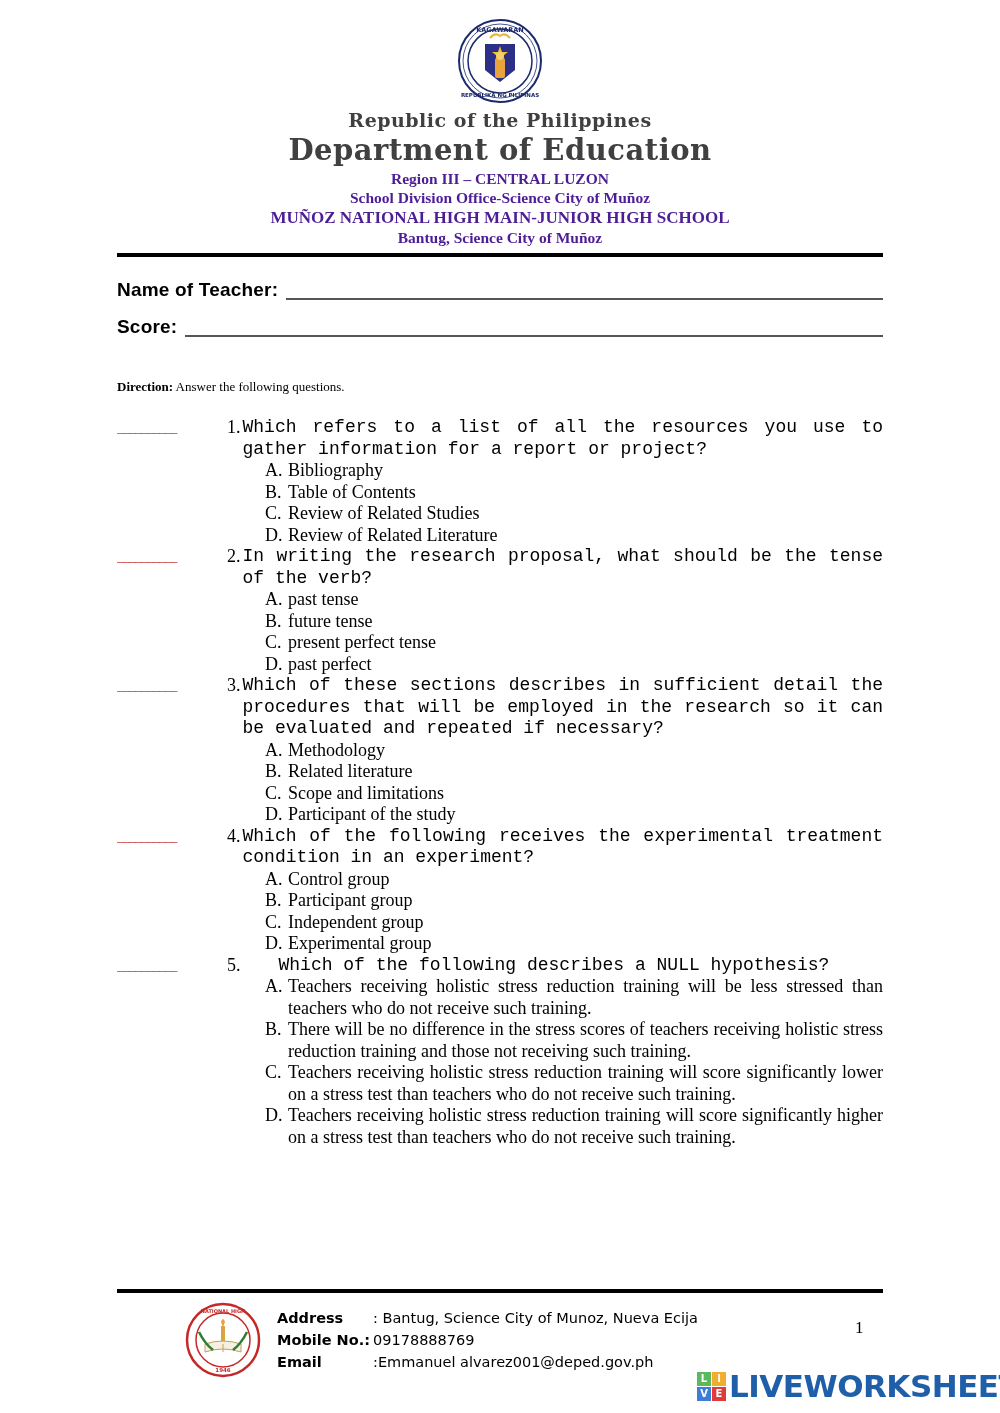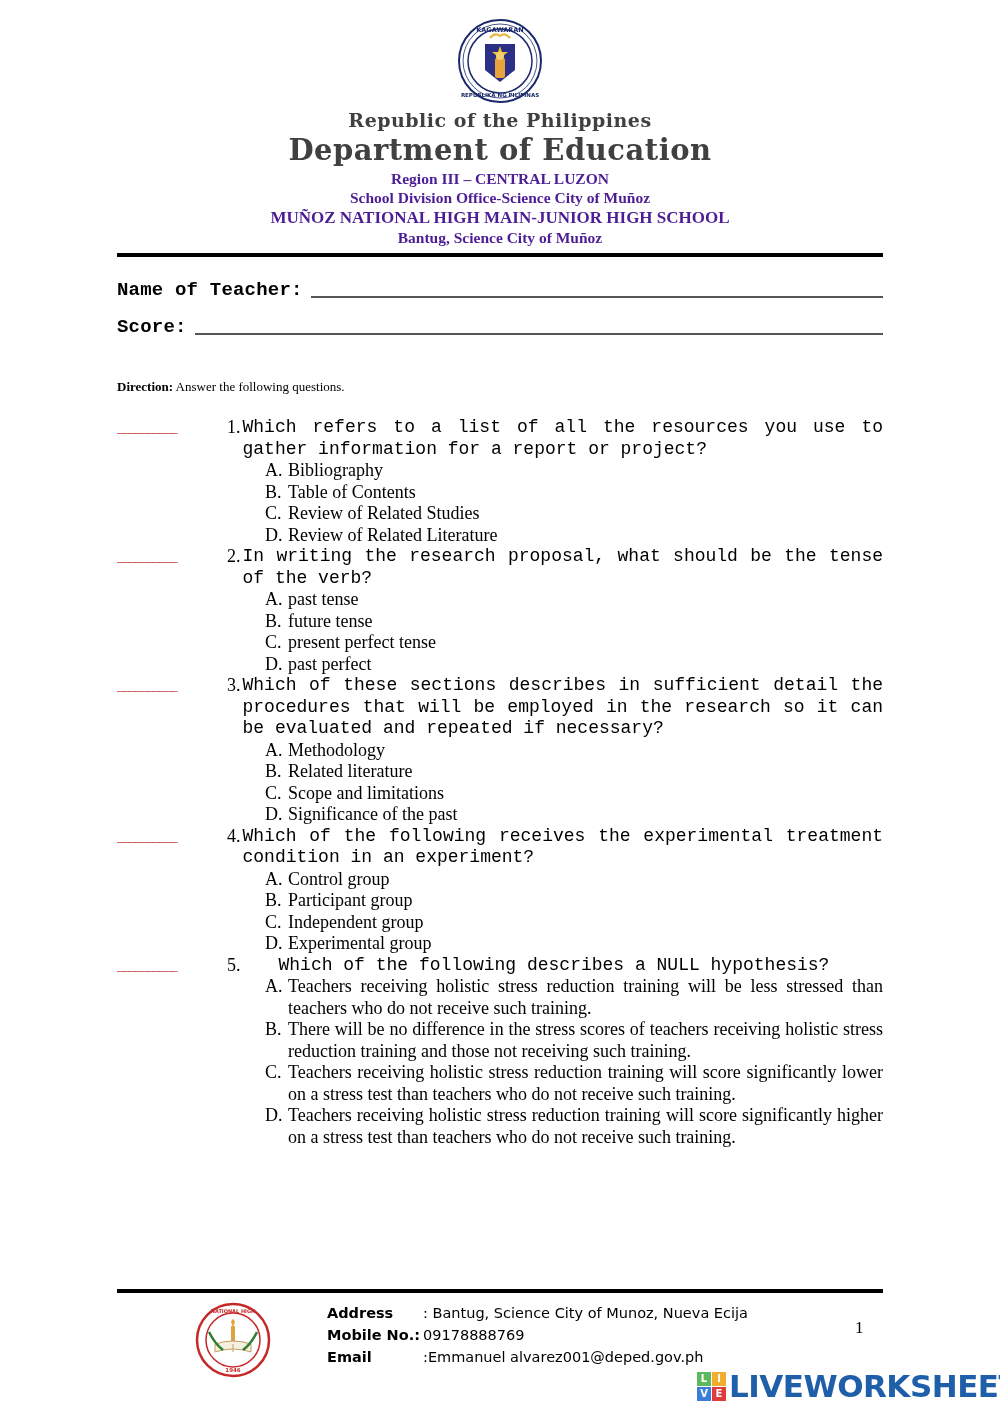--- a/index.html
+++ b/index.html
@@ -75,23 +75,23 @@
     height: 0;
   }
 
   
   .fields {
     margin: 22px auto 0 auto;
     width: 766px;
   }
   .field-row {
     display: flex;
-    align-items: flex-start;
+    align-items: center;
     margin-bottom: 15px;
-    font-family: Liberation Mono, monospace;
+    font-family: Liberation Sans, sans-serif;
   }
   .field-label {
     font-weight: bold;
     font-size: 19px;
     white-space: nowrap;
     letter-spacing: 0.2px;
   }
   .field-blank {
     flex: 1;
     border-bottom: 2px solid #555;
@@ -176,26 +176,25 @@
   .rule-bottom {
     position: absolute;
     left: 117px;
     top: 1289px;
     width: 766px;
     border-top: 4px solid #000;
     height: 0;
   }
   .footer {
     position: absolute;
-    left: 110px;
+    left: 100px;
     top: 1302px;
     width: 766px;
     display: flex;
-    align-items: flex-start;
-    gap: 40px;
+    align-items: center;
   }
   .school-seal {
     width: 76px;
     height: 76px;
     flex: 0 0 76px;
     margin-left: 85px;
   }
   .contact {
     margin-left: 16px;
     font-family: "DejaVu Sans", "Liberation Sans", sans-serif;
@@ -363,21 +362,21 @@
           <li class="opt">
             <span class="opt-letter">B.</span>
             <span class="opt-text">Related literature</span>
           </li>
           <li class="opt">
             <span class="opt-letter">C.</span>
             <span class="opt-text">Scope and limitations</span>
           </li>
           <li class="opt">
             <span class="opt-letter">D.</span>
-            <span class="opt-text">Significance of the past</span>
+            <span class="opt-text">Participant of the study</span>
           </li>
         </ul>
       </div>
       <div class="qblock">
         <div class="q-head">
           <span class="q-blank">__________</span>
           <span class="q-num">4.</span>
           <span class="q-text">Which of the following receives the experimental treatment condition in an experiment?</span>
         </div>
         <ul class="options">

